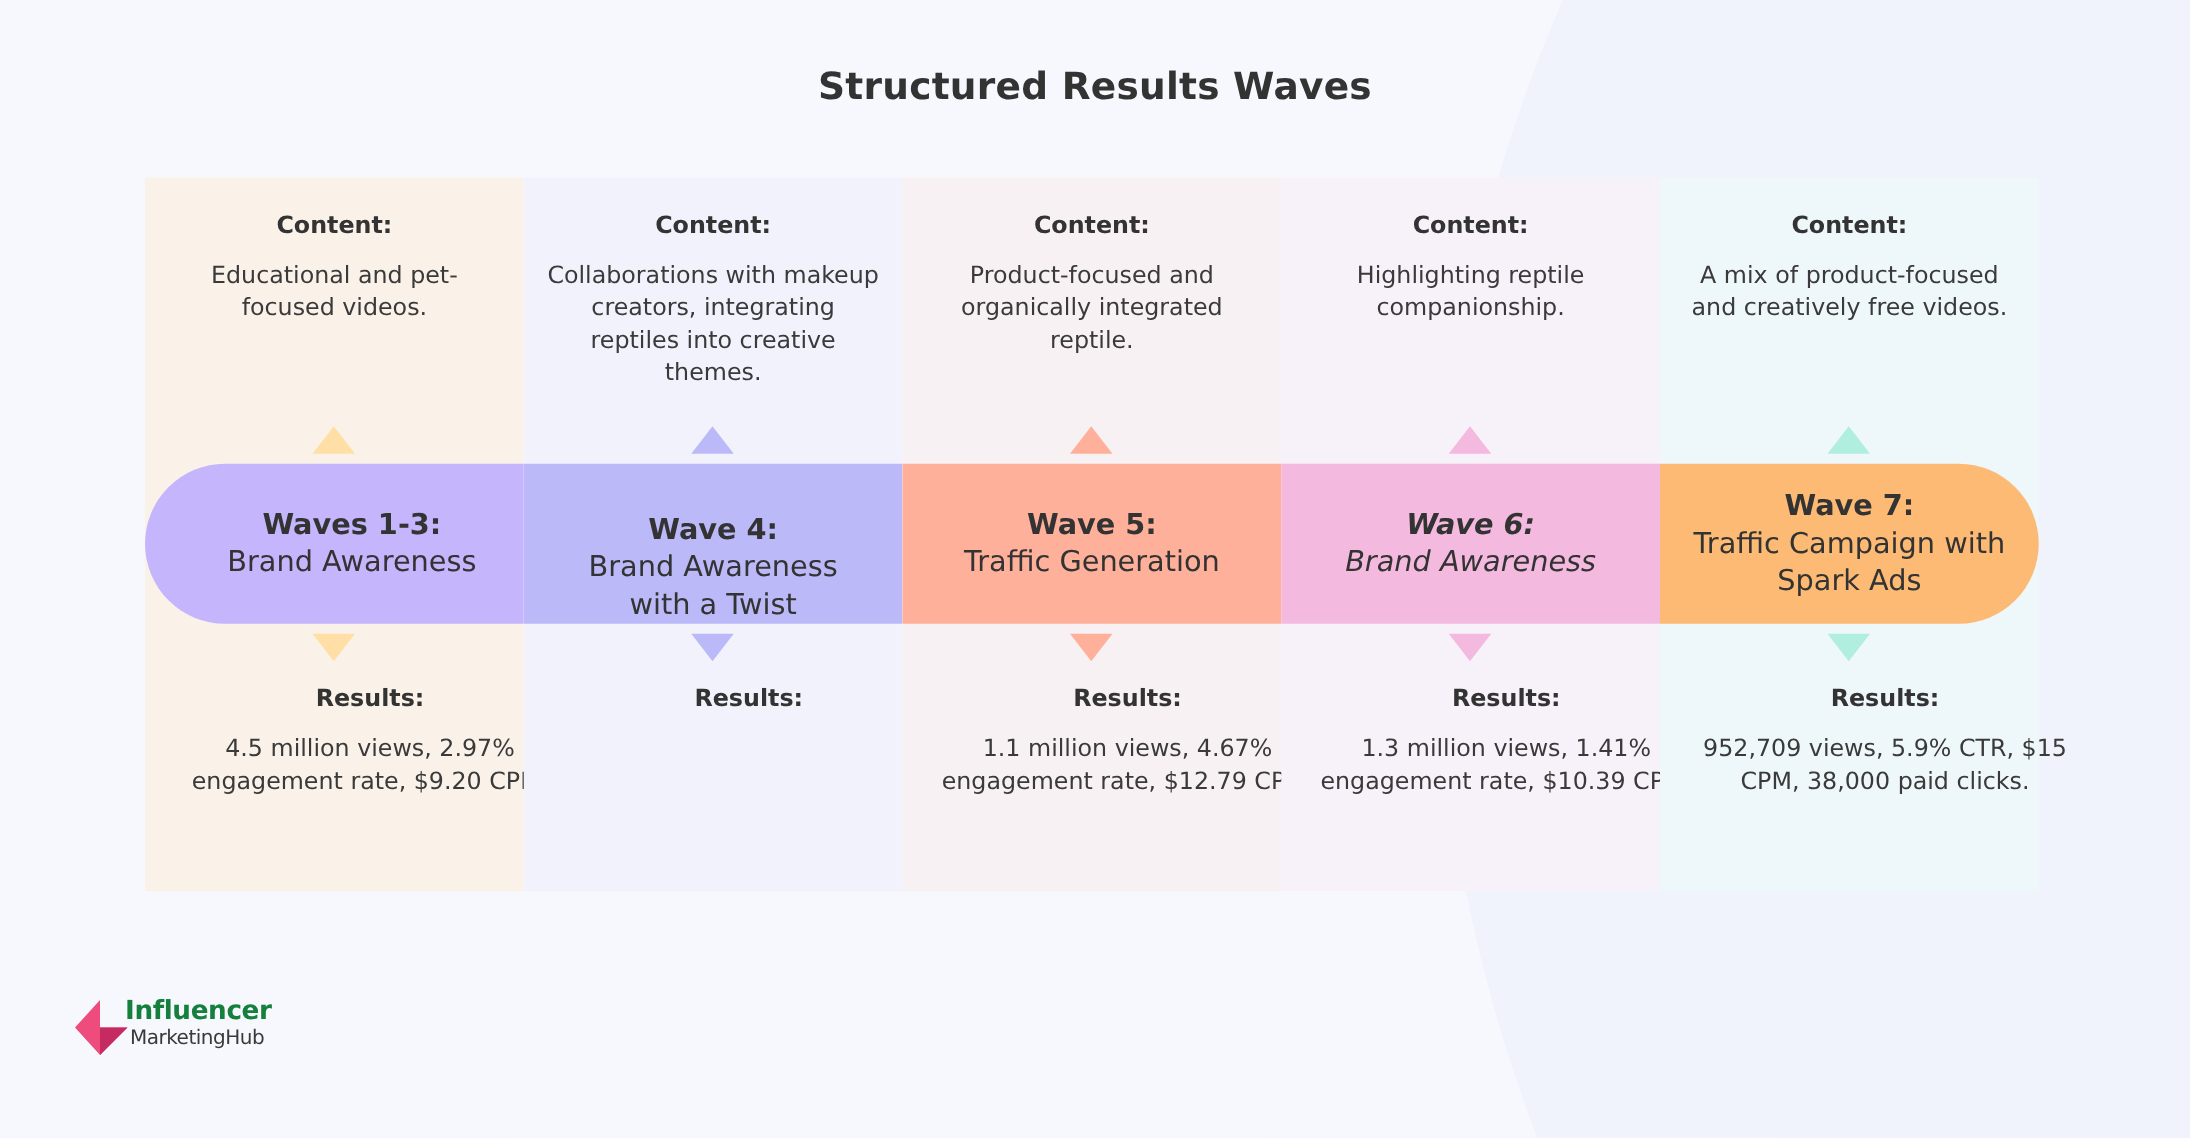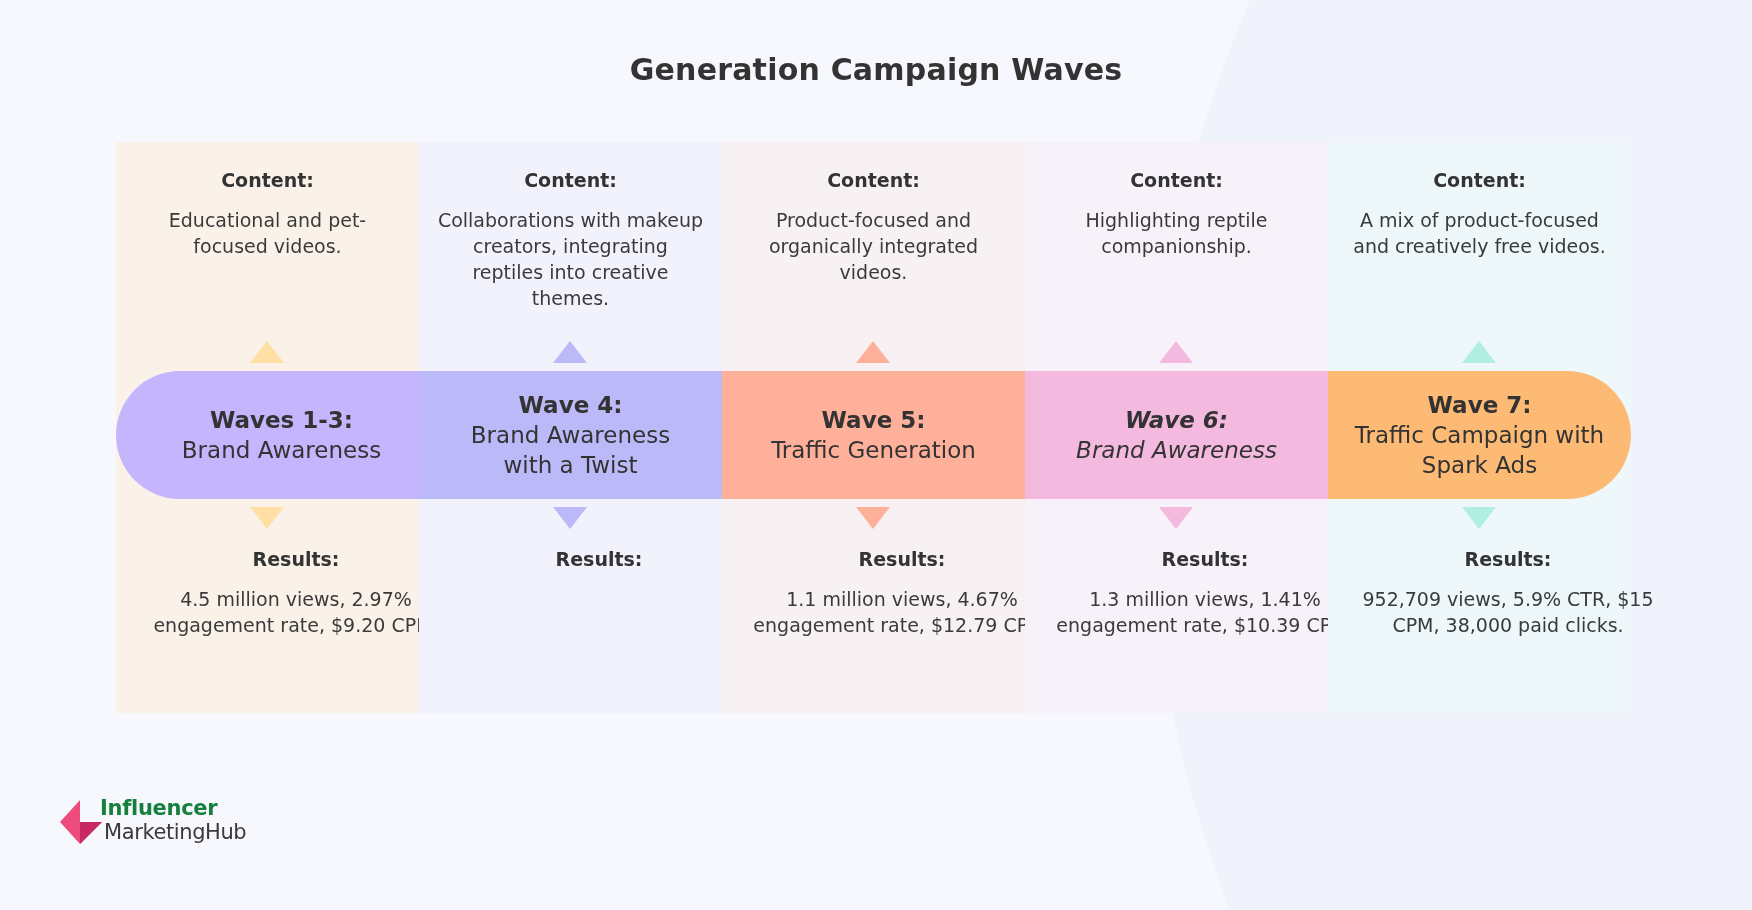--- a/index.html
+++ b/index.html
@@ -104,31 +104,31 @@
     width: 210px; height: 50px;
   }
   .logo-icon { position: absolute; left: 0; top: 0; }
   .logo-line1 {
     position: absolute; left: 42px; top: -2px;
     font-size: 21px; font-weight: bold; color: #15803d;
     letter-spacing: -0.3px;
   }
   .logo-line2 {
     position: absolute; left: 46px; top: 22px;
-    font-size: 21px; color: #3a3a3a;
+    font-size: 16px; color: #3a3a3a;
     letter-spacing: -0.4px;
   }
 </style>
 </head>
 <body>
 
 <div class="bg-circle"></div>
 <div class="bg-wedge"></div>
 
-<h1 class="title">Generation Campaign Waves</h1>
+<h1 class="title">Structured Results Waves</h1>
 
 <div class="columns">
 
   <div class="col" style="background: rgb(250, 242, 232);">
     <div class="content-block">
       <div class="heading">Content:</div>
       <div class="body-text">Educational and pet-focused videos.</div>
     </div>
     <div class="tri-up" style="border-bottom-color: rgb(255, 223, 166);"></div>
     <div class="band first" style="background: #c4b5fd; padding-left: 28px;">
@@ -141,34 +141,34 @@
       <div class="body-text">4.5 million views, 2.97% engagement rate, $9.20 CPM.</div>
     </div>
   </div>
 
   <div class="col" style="background: rgb(242, 242, 253);">
     <div class="content-block">
       <div class="heading">Content:</div>
       <div class="body-text">Collaborations with makeup creators, integrating reptiles into creative themes.</div>
     </div>
     <div class="tri-up" style="border-bottom-color: rgb(188, 185, 248);"></div>
-    <div class="band" style="background: rgb(188, 185, 248);">
+    <div class="band" style="background: rgb(188, 185, 248); justify-content: flex-end;">
       <div class="wave-name">Wave 4:</div>
       <div class="wave-goal" style="padding:0 40px">Brand Awareness with a Twist</div>
     </div>
     <div class="tri-down" style="border-top-color: rgb(188, 185, 248);"></div>
     <div class="results-block">
       <div class="heading">Results:</div>
     </div>
   </div>
 
   <div class="col" style="background: rgb(248, 241, 244);">
     <div class="content-block">
       <div class="heading">Content:</div>
-      <div class="body-text">Product-focused and organically integrated videos.</div>
+      <div class="body-text">Product-focused and organically integrated reptile.</div>
     </div>
     <div class="tri-up" style="border-bottom-color: rgb(255, 176, 155);"></div>
     <div class="band" style="background: rgb(255, 176, 155);">
       <div class="wave-name">Wave 5:</div>
       <div class="wave-goal">Traffic Generation</div>
     </div>
     <div class="tri-down" style="border-top-color: rgb(255, 176, 155);"></div>
     <div class="results-block">
       <div class="heading">Results:</div>
       <div class="body-text">1.1 million views, 4.67% engagement rate, $12.79 CPM.</div>

